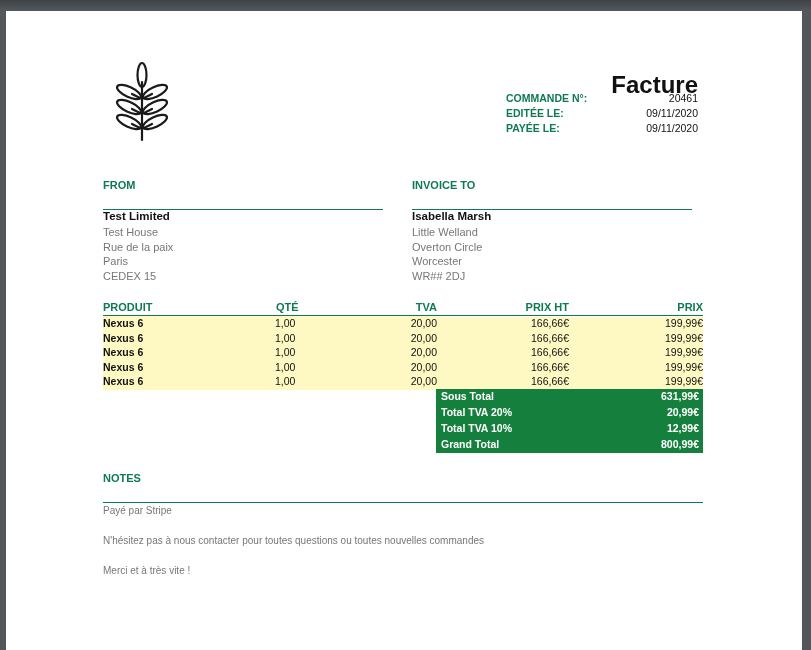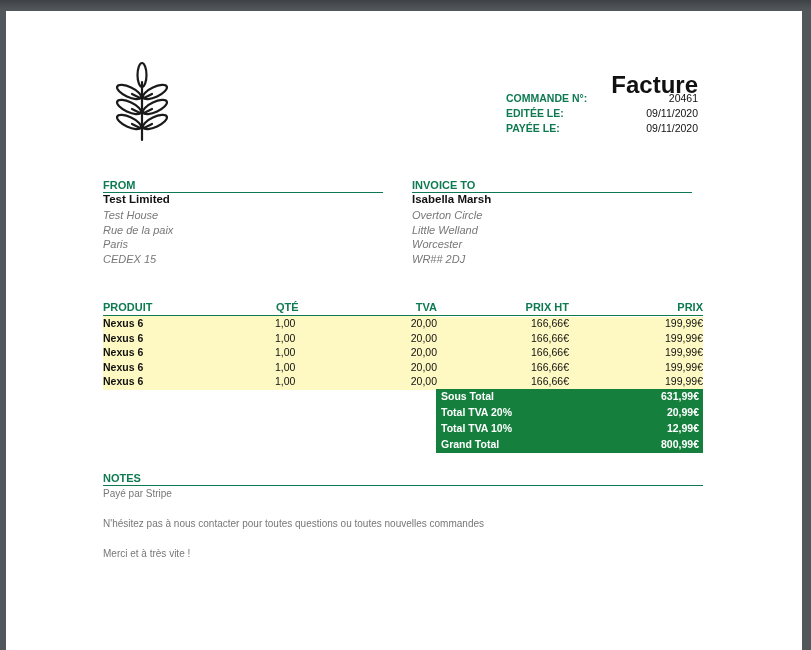--- a/index.html
+++ b/index.html
@@ -69,24 +69,24 @@
       right: 104px; top: 52px; font-size: 24px; font-weight: bold; color: #111;
       text-align: right;
     }
     .meta { left: 500px; width: 192px; font-size: 10.5px; }
     .meta .lbl { position: absolute; left: 0; font-weight: bold; color: #0e7a52; }
     .meta .val { position: absolute; right: 0; color: #111; }
     .meta-row { position: absolute; left: 0; width: 192px; height: 14px; }
 
     .sec-head {
       font-size: 11px; font-weight: bold; color: #0e7a52;
-      border-bottom: 1px solid #0e7a52; padding-bottom: 1px;
+      border-bottom: 1px solid #0e7a52; padding-bottom: 18px;
     }
     .addr-name { font-size: 11.5px; font-weight: bold; color: #111; margin-top: 0; height: 15px; }
-    .addr-line { font-size: 11px; color: #777; height: 14.7px; line-height: 14.7px; font-style: italic; }
+    .addr-line { font-size: 11px; color: #777; height: 14.7px; line-height: 14.7px; }
 
     .items { left: 97px; top: 300px; width: 600px; }
     .items-head {
       position: relative; height: 15px; font-size: 11px; font-weight: bold; color: #0e7a52;
       border-bottom: 1px solid #0e7a52;
     }
     .items-head span, .row span { position: absolute; top: 0; }
     .row { position: relative; height: 14.6px; font-size: 10.5px; color: #111; background: #fef9c3; }
     .c-prod { left: 0; font-weight: bold; }
     .c-qty { left: 172px; }
@@ -149,22 +149,22 @@
       <div class="addr-name">Test Limited</div>
       <div class="addr-line">Test House</div>
       <div class="addr-line">Rue de la paix</div>
       <div class="addr-line">Paris</div>
       <div class="addr-line">CEDEX 15</div>
     </div>
 
     <div class="abs" style="left:406px;top:168px;width:280px;">
       <div class="sec-head">INVOICE TO</div>
       <div class="addr-name">Isabella Marsh</div>
+      <div class="addr-line">Little Welland</div>
       <div class="addr-line">Overton Circle</div>
-      <div class="addr-line">Little Welland</div>
       <div class="addr-line">Worcester</div>
       <div class="addr-line">WR## 2DJ</div>
     </div>
 
     <div class="abs items" style="left:97px;top:290px;">
       <div class="items-head">
         <span class="c-prod">PRODUIT</span>
         <span class="c-qty" style="left:173px;">QTÉ</span>
         <span class="c-tva">TVA</span>
         <span class="c-prix">PRIX HT</span>

